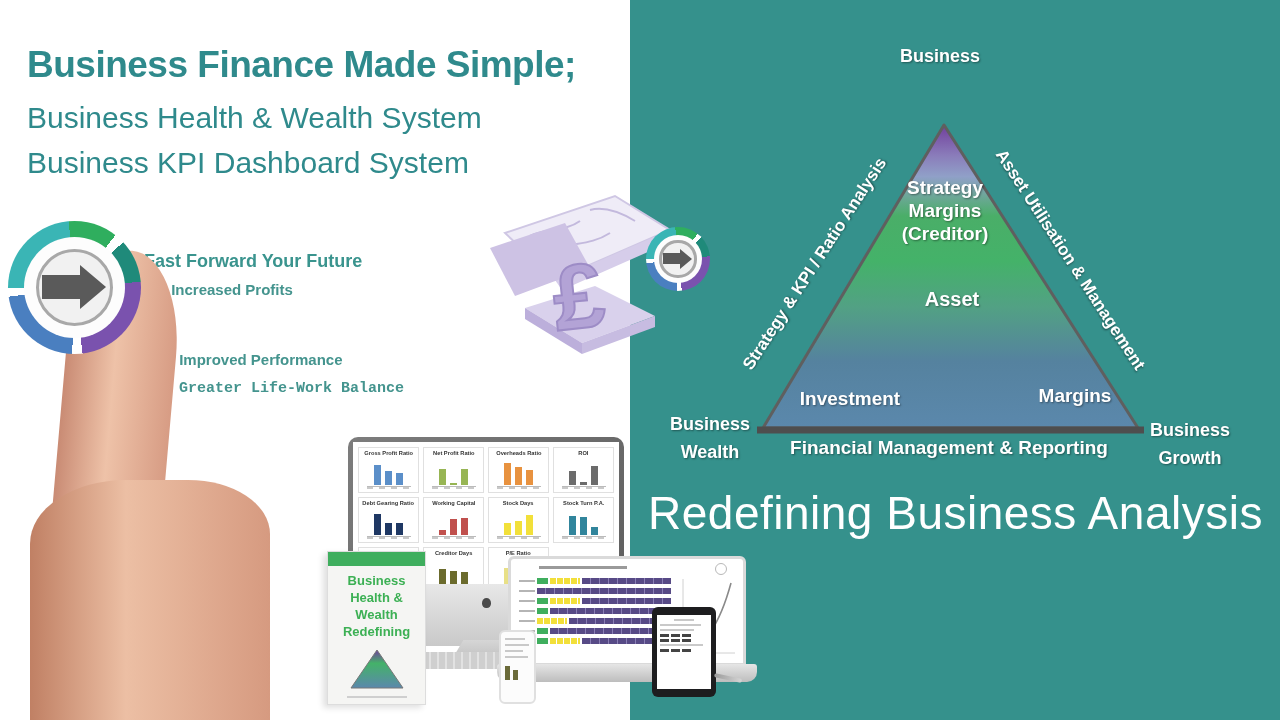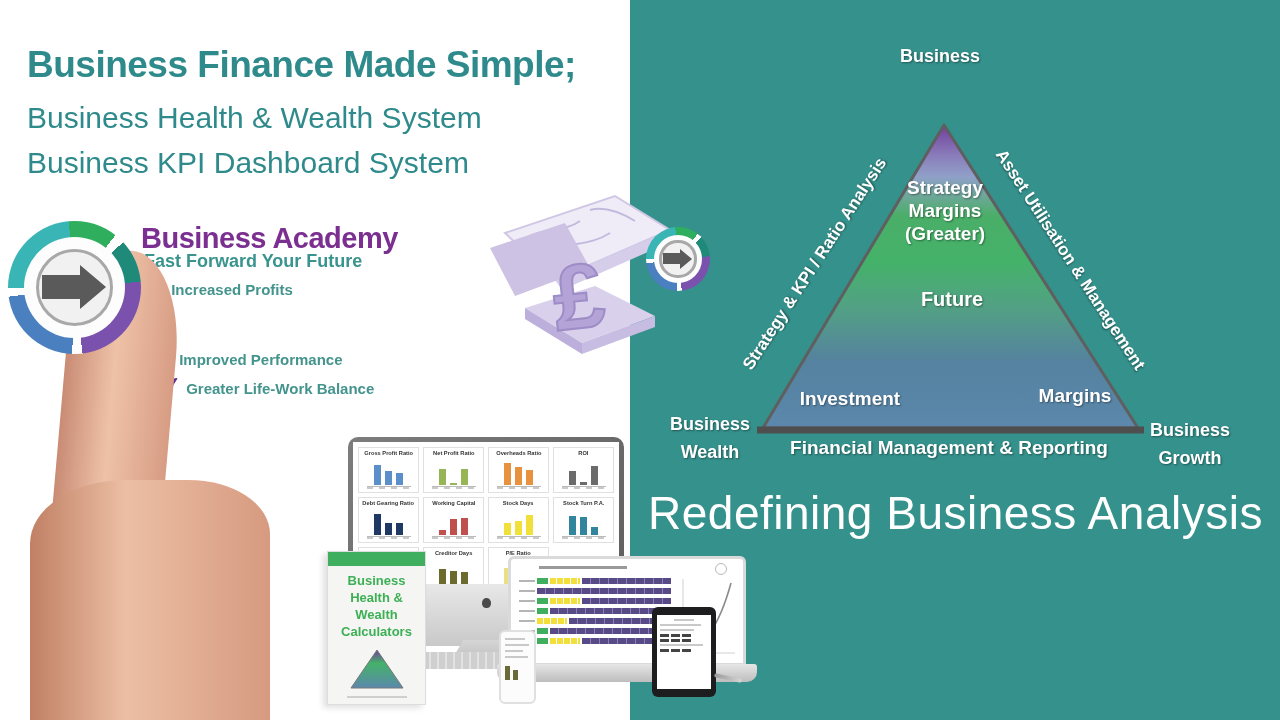--- a/index.html
+++ b/index.html
@@ -143,32 +143,31 @@
   <div class="abs ring ring-big">
     <div class="ring-hole"></div>
     <div class="ring-medallion">
       <span class="arrow">
         <span class="arrow-shaft"></span>
           <span class="arrow-head"></span>
       </span>
     </div>
   </div>
 
-  <div class="abs academy-title">Business Academy</div>
   <div class="abs academy-tagline">Fast Forward Your Future</div>
 
   <div class="abs benefit" style="left:142px;top:274px;">
     <span class="check">✔</span>
     <span class="benefit-label">Increased Profits</span>
   </div>
   <div class="abs benefit" style="left:150px;top:344px;">
     <span class="check">✔</span>
     <span class="benefit-label">Improved Performance</span>
   </div>
-  <div class="abs benefit" style="left:157px;top:373px;">
+  <div class="abs benefit" style="left:157px;top:373px;font-family:Liberation Mono, monospace;">
     <span class="check">✔</span>
     <span class="benefit-label">Greater Life-Work Balance</span>
   </div>
 
   <svg class="abs puzzle" viewBox="0 0 200 170">
     <polygon points="35,45 145,8 200,42 85,92" fill="#efecf7" stroke="#cfc7e4" stroke-width="2"></polygon>
     <path d="M60,48 C75,40 95,44 110,33 M85,62 C100,54 120,58 140,45 M120,22 C135,18 150,24 165,33" fill="none" stroke="#c3b9dd" stroke-width="2"></path>
     <polygon points="85,92 200,42 205,52 92,102" fill="#d6cdea"></polygon>
     <polygon points="20,60 95,35 120,80 45,108" fill="#cdc2e4"></polygon>
     <polygon points="55,120 125,98 185,128 112,155" fill="#d9d1ec"></polygon>
@@ -285,21 +284,21 @@
   <div class="abs apple-dot"></div>
   <div class="abs imac-stand"></div>
   <div class="abs keyboard"></div>
 
   <div class="abs box">
     <div class="box-band"></div>
     <div class="box-lines">
       <div class="box-line">Business</div>
       <div class="box-line">Health &amp;</div>
       <div class="box-line">Wealth</div>
-      <div class="box-line">Calculators</div>
+      <div class="box-line">Redefining</div>
     </div>
     <svg class="box-tri" width="56" height="42" viewBox="0 0 56 42">
       <defs>
         <linearGradient id="boxg" x1="0" y1="0" x2="0" y2="1">
           <stop offset="0" stop-color="#713f9c"></stop>
             <stop offset="0.35" stop-color="#44b269"></stop>
           <stop offset="1" stop-color="#5b88ac"></stop>
         </linearGradient>
       </defs>
       <polygon points="28,2 54,40 2,40" fill="url(#boxg)" stroke="#777" stroke-width="1"></polygon>
@@ -419,23 +418,23 @@
     <polygon points="944,125 1138,428 763,428" fill="url(#pyrg)" stroke="#5f5f5f" stroke-width="3" stroke-linejoin="round"></polygon>
     <line x1="757" y1="430" x2="1144" y2="430" stroke="#4e4e4e" stroke-width="7"></line>
   </svg>
 
   <div class="abs pyr-label pyr-top">
     <div>Business</div>
   </div>
   <div class="abs pyr-label pyr-working">
     <div>Strategy</div>
     <div>Margins</div>
-    <div>(Greater)</div>
-  </div>
-  <div class="abs pyr-label pyr-equity">Future</div>
+    <div>(Creditor)</div>
+  </div>
+  <div class="abs pyr-label pyr-equity">Asset</div>
   <div class="abs pyr-label pyr-investment">Investment</div>
   <div class="abs pyr-label pyr-margins">Margins</div>
   <div class="abs pyr-label pyr-left-edge">Strategy &amp; KPI / Ratio Analysis</div>
   <div class="abs pyr-label pyr-right-edge">Asset Utilisation &amp; Management</div>
   <div class="abs pyr-label pyr-base">Financial Management &amp; Reporting</div>
   <div class="abs pyr-label pyr-corner-left">
     <div>Business</div>
     <div>Wealth</div>
   </div>
   <div class="abs pyr-label pyr-corner-right">

